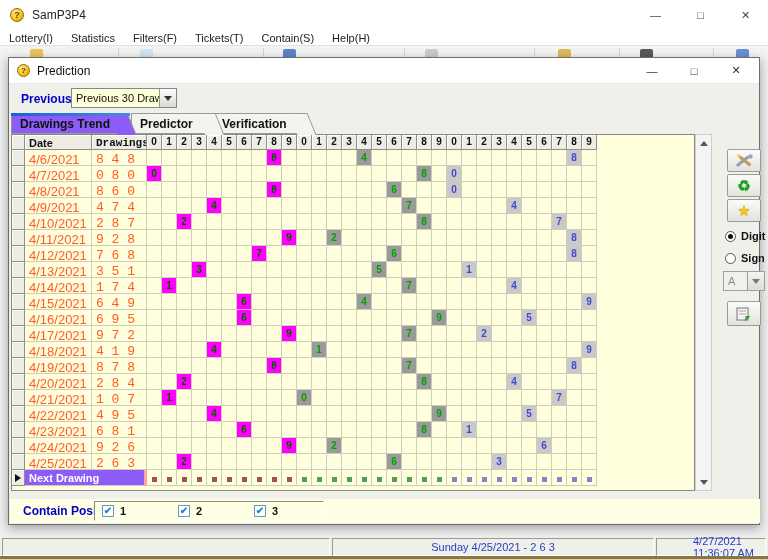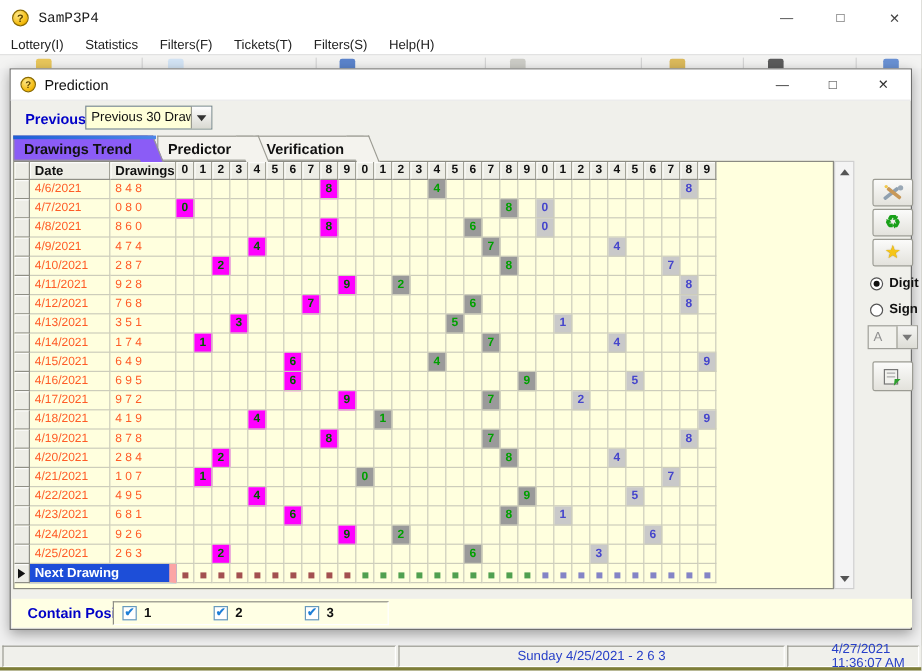--- a/index.html
+++ b/index.html
@@ -5,21 +5,21 @@
   * { margin:0; padding:0; box-sizing:border-box; }
   html,body { width:768px; height:559px; overflow:hidden; }
   body { font-family:"Liberation Sans", sans-serif; font-size:11px; background:#D8D8D8; }
   #app { position:relative; width:768px; height:559px; background:#F0F0F0; outline:1px solid #9B9B9B; overflow:hidden; }
 
   
   .titlebar { position:absolute; left:0; top:0; width:768px; height:30px; background:#FFFFFF; display:flex; align-items:center; }
   .app-icon { width:14px; height:14px; margin-left:10px; border-radius:50%;
     background:radial-gradient(circle at 35% 30%, #FFE98A, #F2B705 70%, #C88A00); border:1px solid #8A6A00;
     display:flex; align-items:center; justify-content:center; color:#5A4300; font-size:9px; font-weight:bold; }
-  .title-text { margin-left:8px; color:#222; font-size:12px;font-family:Liberation Mono, monospace; }
+  .title-text { margin-left:8px; color:#222; font-size:12px; }
   .win-btns { margin-left:auto; display:flex; height:30px; }
   .win-btn { width:45px; height:30px; display:flex; align-items:center; justify-content:center; color:#444; font-size:11px; }
   .menubar { position:absolute; left:0; top:30px; width:768px; height:15px; background:#FFFFFF; display:flex; align-items:center; }
   .menu-item { padding:0 9px; color:#222; font-size:11px; }
   .toolbar-strip { position:absolute; left:0; top:45px; width:768px; height:12px; background:#F3F3F2; border-top:1px solid #E2E2E2; overflow:hidden; }
   .tb-blob { position:absolute; top:3px; width:13px; height:14px; border-radius:2px; opacity:.9; }
   .tb-sep { position:absolute; top:2px; width:1px; height:12px; background:#D5D5D5; }
 
   
   .dialog { position:absolute; left:8px; top:57px; width:752px; height:468px; background:#F0F0EB;
@@ -52,30 +52,30 @@
   .tab3 { left:202px; width:90px; z-index:2; }
 
   
   .grid-wrap { position:absolute; left:2px; top:76px; width:684px; height:357px; background:#FFFFDE; border:1px solid #8A8A82; overflow:hidden; }
   .grow { display:flex; height:16px; }
   .grow.header { height:15px; }
   .cell { flex:none; border-right:1px solid #CDCDBB; border-bottom:1px solid #CDCDBB; overflow:hidden; }
   .sel { width:13px; background:#EDEDE6; border-right:1px solid #8F8F86; border-bottom:1px solid #8F8F86;
     box-shadow:inset 1px 1px 0 #FCFCFA; display:flex; }
   .date { width:67px; padding:2px 12px 0 4px; }
-  .draw { width:55px; padding:2px 0 0 4px; }
+  .draw { width:55px; padding:2px 0 0 4px;font-family:Liberation Mono, monospace; }
   .dig  { width:15px; text-align:center; font-size:10px; padding-top:2px; }
   .hcell { background:#EDEDE6; border-right:1px solid #8F8F86; border-bottom:1px solid #8F8F86;
     box-shadow:inset 1px 1px 0 #FCFCFA; font-weight:bold; color:#111; font-size:11px; }
   .hcell.dig { font-size:10px; padding-top:1px; }
-  .dtxt { color:#FF5C26; font-size:10px; }
+  .dtxt { color:#FF5C26; font-size:13px; }
   .pos1 { background:#FF00FF; color:#005A00; font-weight:bold; }
   .pos2 { background:#9A9A9A; color:#00A000; font-weight:bold; }
   .pos3 { background:#C9C9C9; color:#4646CC; font-weight:bold; }
-  .next .nextlabel { width:122px; background:#1d4ed8; color:#FFFFFF; font-weight:bold; padding:2px 0 0 4px; font-size:11px; border-right:6px solid #fca5a5; border-bottom:1px solid #CDCDBB; }
+  .next .nextlabel { width:122px; background:#8b5cf6; color:#FFFFFF; font-weight:bold; padding:2px 0 0 4px; font-size:11px; border-right:3px solid #fca5a5; border-bottom:1px solid #CDCDBB; }
   .play-tri { width:0; height:0; margin:4px auto 0 auto; border-top:4px solid transparent; border-bottom:4px solid transparent; border-left:6px solid #111; }
   .mkdot { width:5px; height:5px; margin:5px auto 0 auto; }
   .mk1 { background:#A35050; } .mk2 { background:#50A050; } .mk3 { background:#8484C6; }
 
   
   .vscroll { position:absolute; left:686px; top:76px; width:17px; height:357px; background:#F4F4F4; border:1px solid #CFCFCF; }
   .vs-arrow { position:absolute; left:0; width:15px; height:16px; display:flex; align-items:center; justify-content:center; }
   .chev-up { width:0; height:0; border-left:4px solid transparent; border-right:4px solid transparent; border-bottom:5px solid #555; }
   .chev-dn { width:0; height:0; border-left:4px solid transparent; border-right:4px solid transparent; border-top:5px solid #555; }
 
@@ -125,21 +125,21 @@
       <div class="win-btn">□</div>
       <div class="win-btn">✕</div>
     </div>
   </div>
 
   <div class="menubar">
       <span class="menu-item">Lottery(I)</span>
       <span class="menu-item">Statistics</span>
       <span class="menu-item">Filters(F)</span>
       <span class="menu-item">Tickets(T)</span>
-      <span class="menu-item">Filters(S)</span>
+      <span class="menu-item">Contain(S)</span>
       <span class="menu-item">Help(H)</span>
     </div>
 
   <div class="toolbar-strip">
       <div class="tb-blob" style="left: 30px; background: rgb(232, 194, 74);"></div>
       <div class="tb-blob" style="left: 140px; background: rgb(207, 226, 245);"></div>
       <div class="tb-blob" style="left: 283px; background: rgb(74, 120, 200);"></div>
       <div class="tb-blob" style="left: 425px; background: rgb(201, 201, 194);"></div>
       <div class="tb-blob" style="left: 558px; background: rgb(217, 180, 74);"></div>
       <div class="tb-blob" style="left: 640px; background: rgb(74, 74, 74);"></div>

